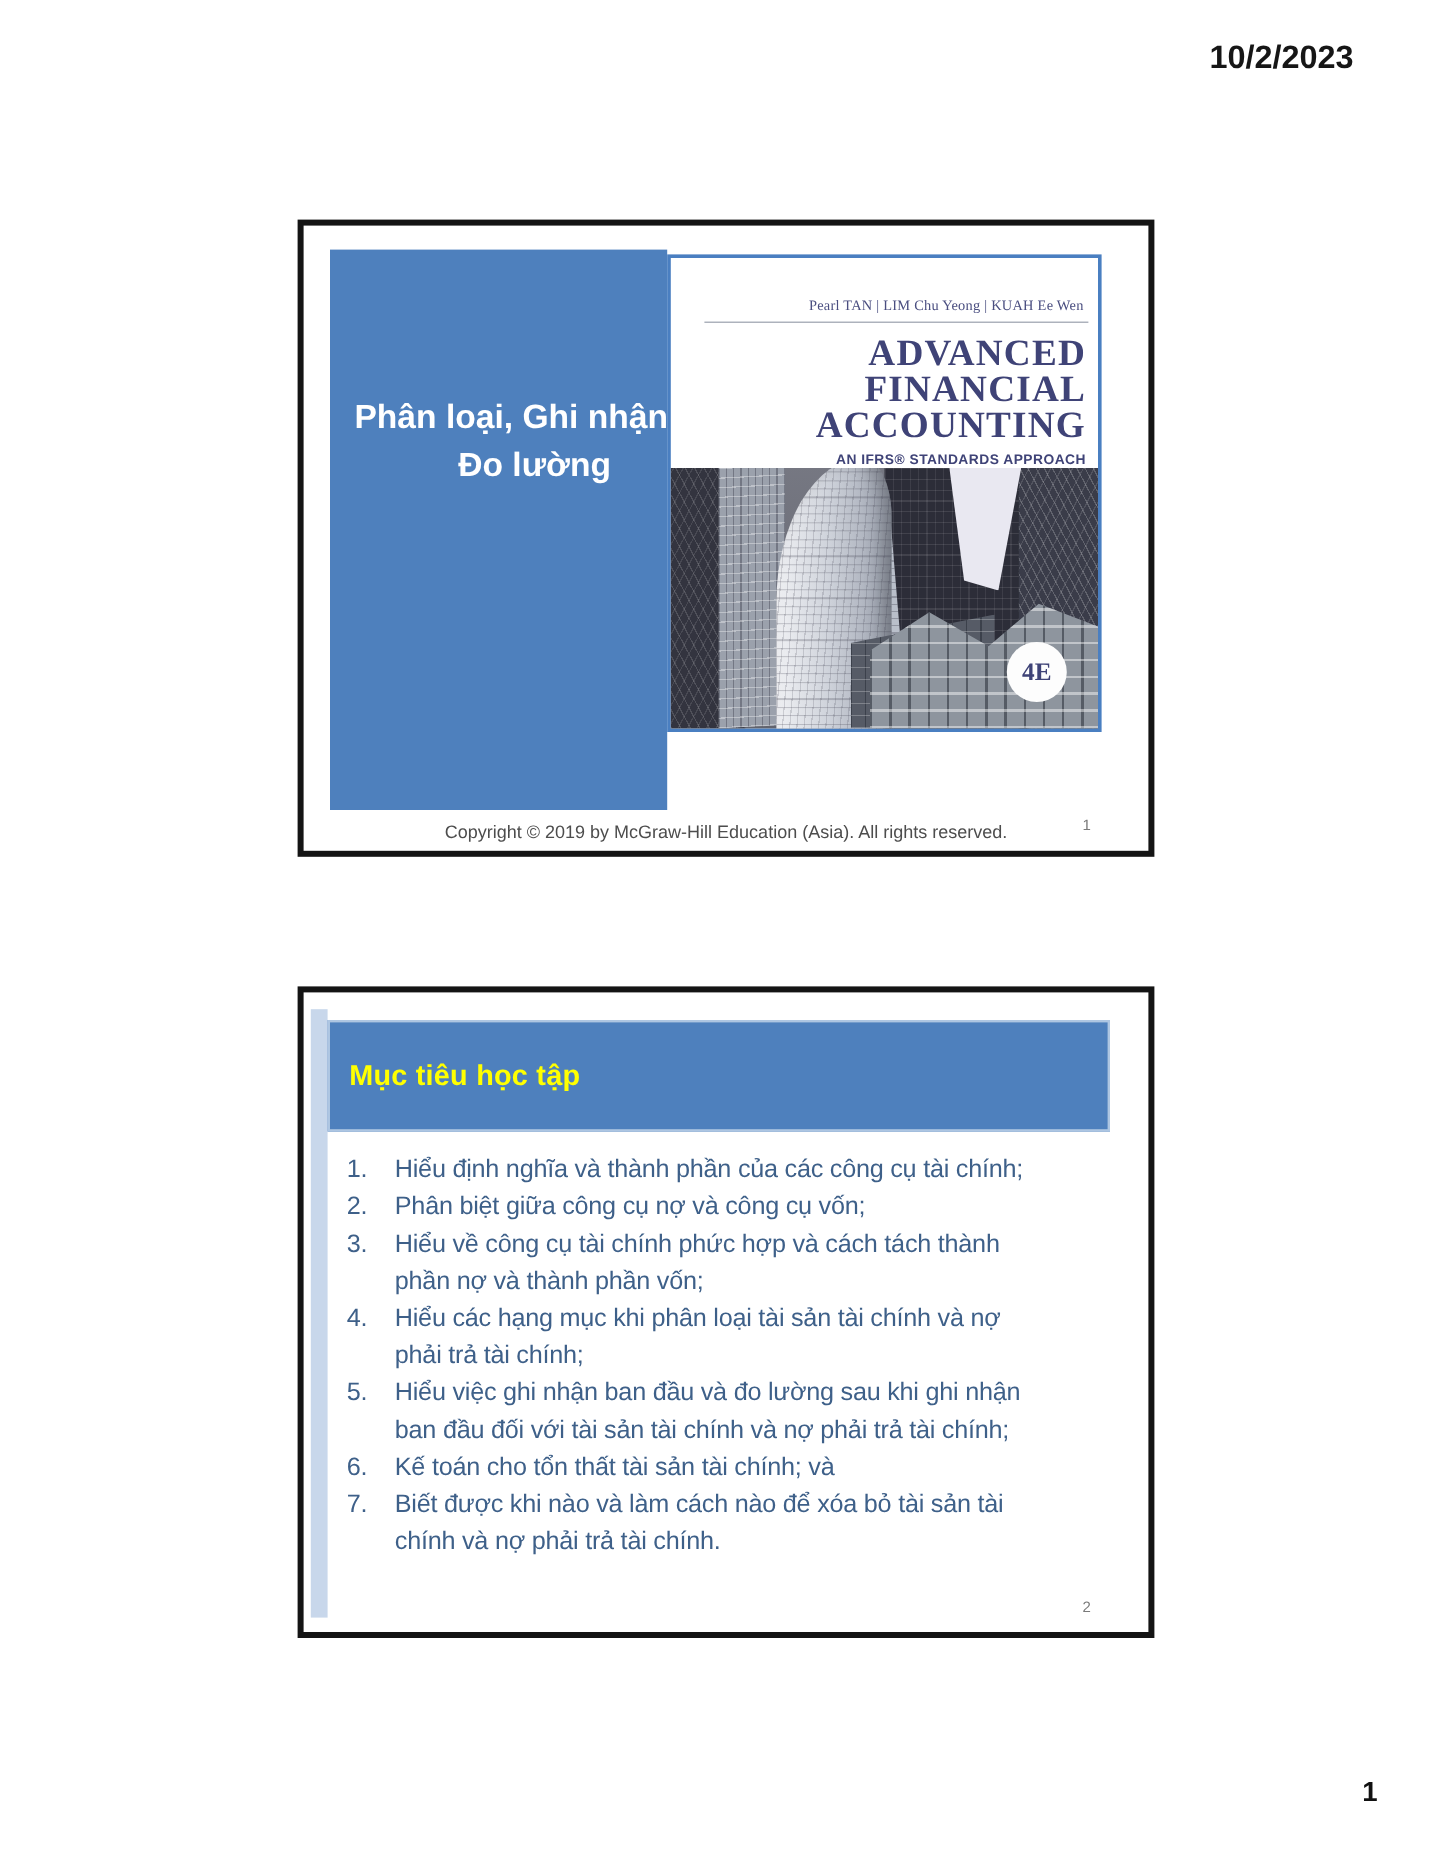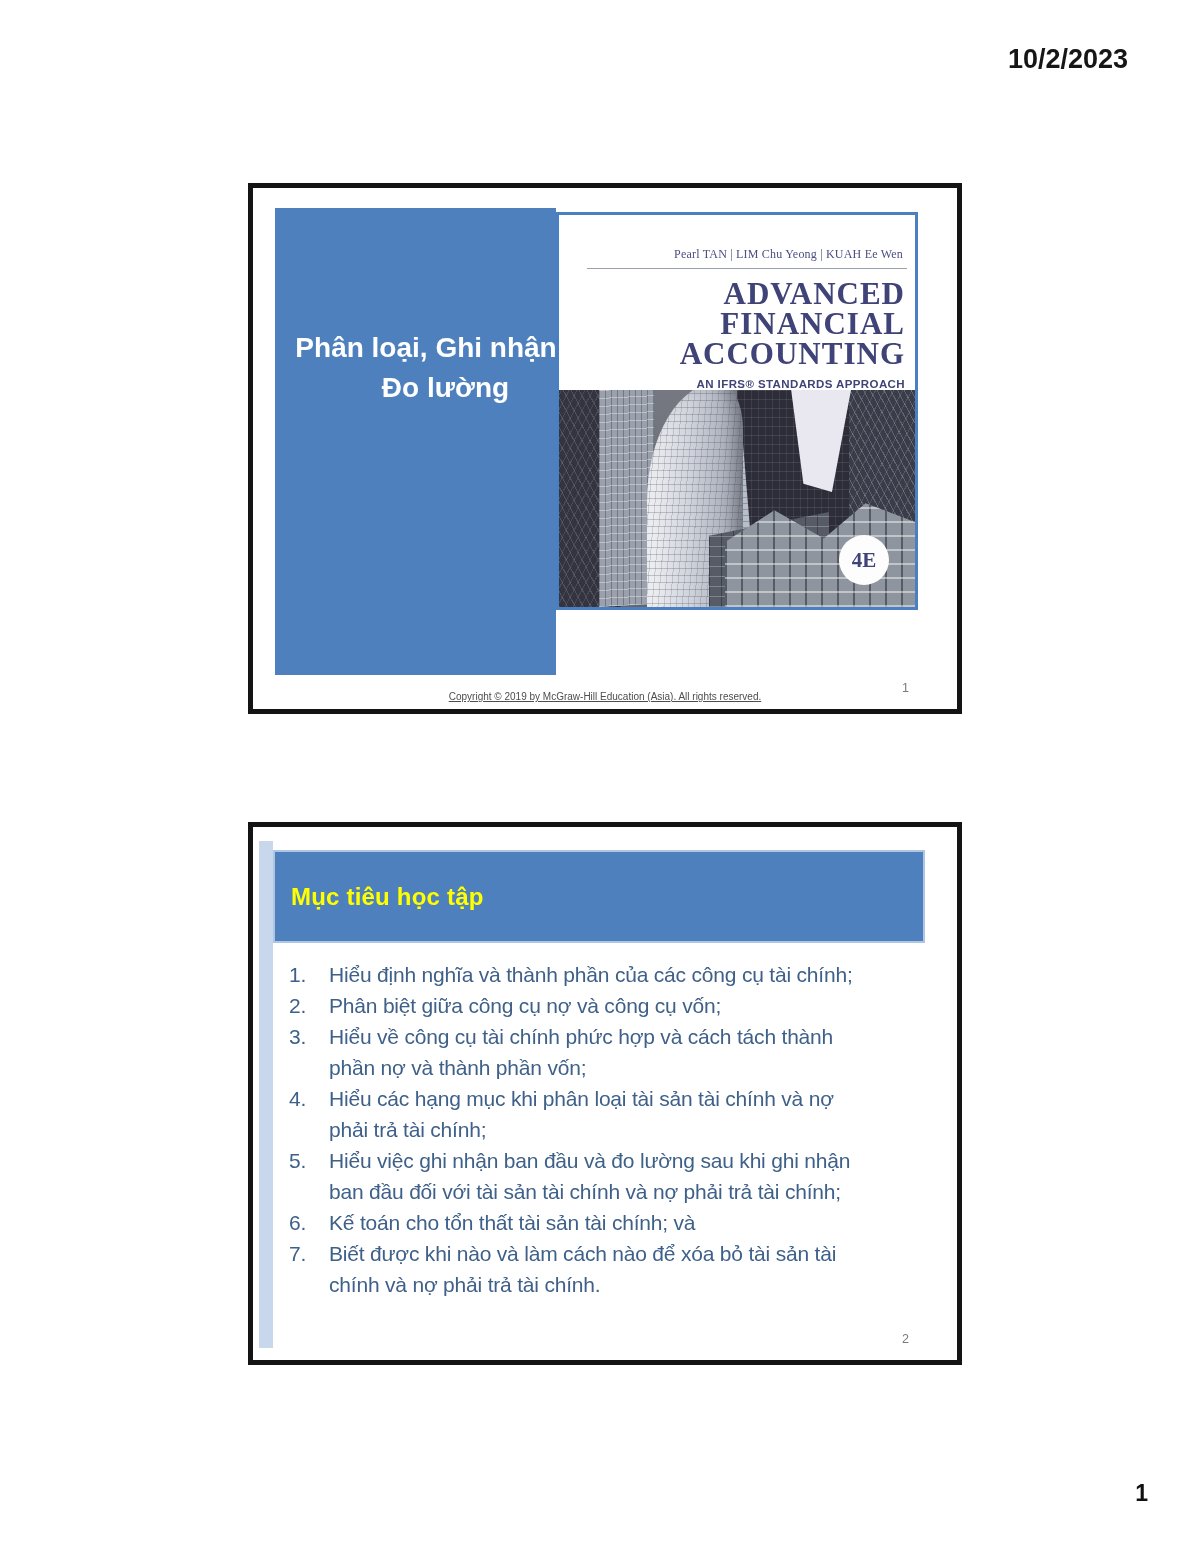--- a/index.html
+++ b/index.html
@@ -1,20 +1,20 @@
 <!DOCTYPE html>
 <html><head>
 <meta charset="utf-8">
 <style>
   html,body{margin:0;padding:0;}
   body{width:1200px;height:1553px;background:#ffffff;position:relative;overflow:hidden;
        font-family:"Liberation Sans",sans-serif;}
 
   
-  .page-date{position:absolute;top:44px;right:72px;font-size:27px;font-weight:600;color:#161616;}
+  .page-date{position:absolute;top:33px;right:72px;font-size:27px;font-weight:600;color:#161616;}
   .page-num{position:absolute;bottom:46px;right:52px;font-size:23px;font-weight:700;color:#111;}
 
   
   .slide{position:absolute;left:248px;width:714px;background:#fff;border:5px solid #141414;box-sizing:border-box;}
   .slide1{top:183px;height:531px;}
   .slide2{top:822px;height:543px;}
 
   
   .s1-panel{position:absolute;left:22px;top:20px;width:281px;height:467px;background:#4e80bd;z-index:3;}
   .s1-titles{position:absolute;left:-20px;right:-80px;top:120px;text-align:center;color:#ffffff;}
@@ -66,21 +66,21 @@
                        repeating-linear-gradient(90deg,rgba(30,35,45,.5) 0 2px,transparent 2px 16px);
       clip-path:polygon(0 45%,26% 18%,52% 42%,74% 12%,100% 28%,100% 100%,0 100%);}
   .b7{left:150px;bottom:0;width:120px;height:95px;z-index:4;background-color:#565b66;
       background-image:repeating-linear-gradient(0deg,rgba(255,255,255,.25) 0 1px,transparent 1px 10px),
                        repeating-linear-gradient(90deg,rgba(20,25,35,.4) 0 1px,transparent 1px 12px);
       clip-path:polygon(0 25%,100% 0,100% 100%,0 100%);}
   .badge{position:absolute;right:26px;bottom:22px;width:50px;height:50px;border-radius:50%;
       background:#fdfdfd;color:#3f4377;font-family:"Liberation Serif",serif;font-weight:700;
       font-size:21px;display:flex;align-items:center;justify-content:center;z-index:5;}
   .s1-copyright{position:absolute;bottom:7px;left:0;width:100%;text-align:center;
-      font-size:10px;color:#4d4d4d;text-decoration:underline;}
+      font-size:15px;color:#4d4d4d;}
   .slide-num{position:absolute;right:48px;bottom:14px;font-size:12.5px;color:#7a7a7a;}
 
   
   .s2-strip{position:absolute;left:6px;top:14px;bottom:12px;width:14px;background:#c8d7eb;}
   .s2-banner{position:absolute;left:20px;top:23px;width:652px;height:93px;background:#4e80bd;
       border:2px solid #aec6e2;box-sizing:border-box;display:flex;align-items:center;}
   .s2-title{margin-left:16px;font-size:24px;font-weight:600;color:#ffff00;letter-spacing:.2px;}
   .s2-list{position:absolute;left:36px;top:132px;width:580px;}
   .obj-row{display:flex;font-size:21px;line-height:31px;color:#3e6089;letter-spacing:-0.2px;}
   .obj-num{width:40px;flex:none;}

